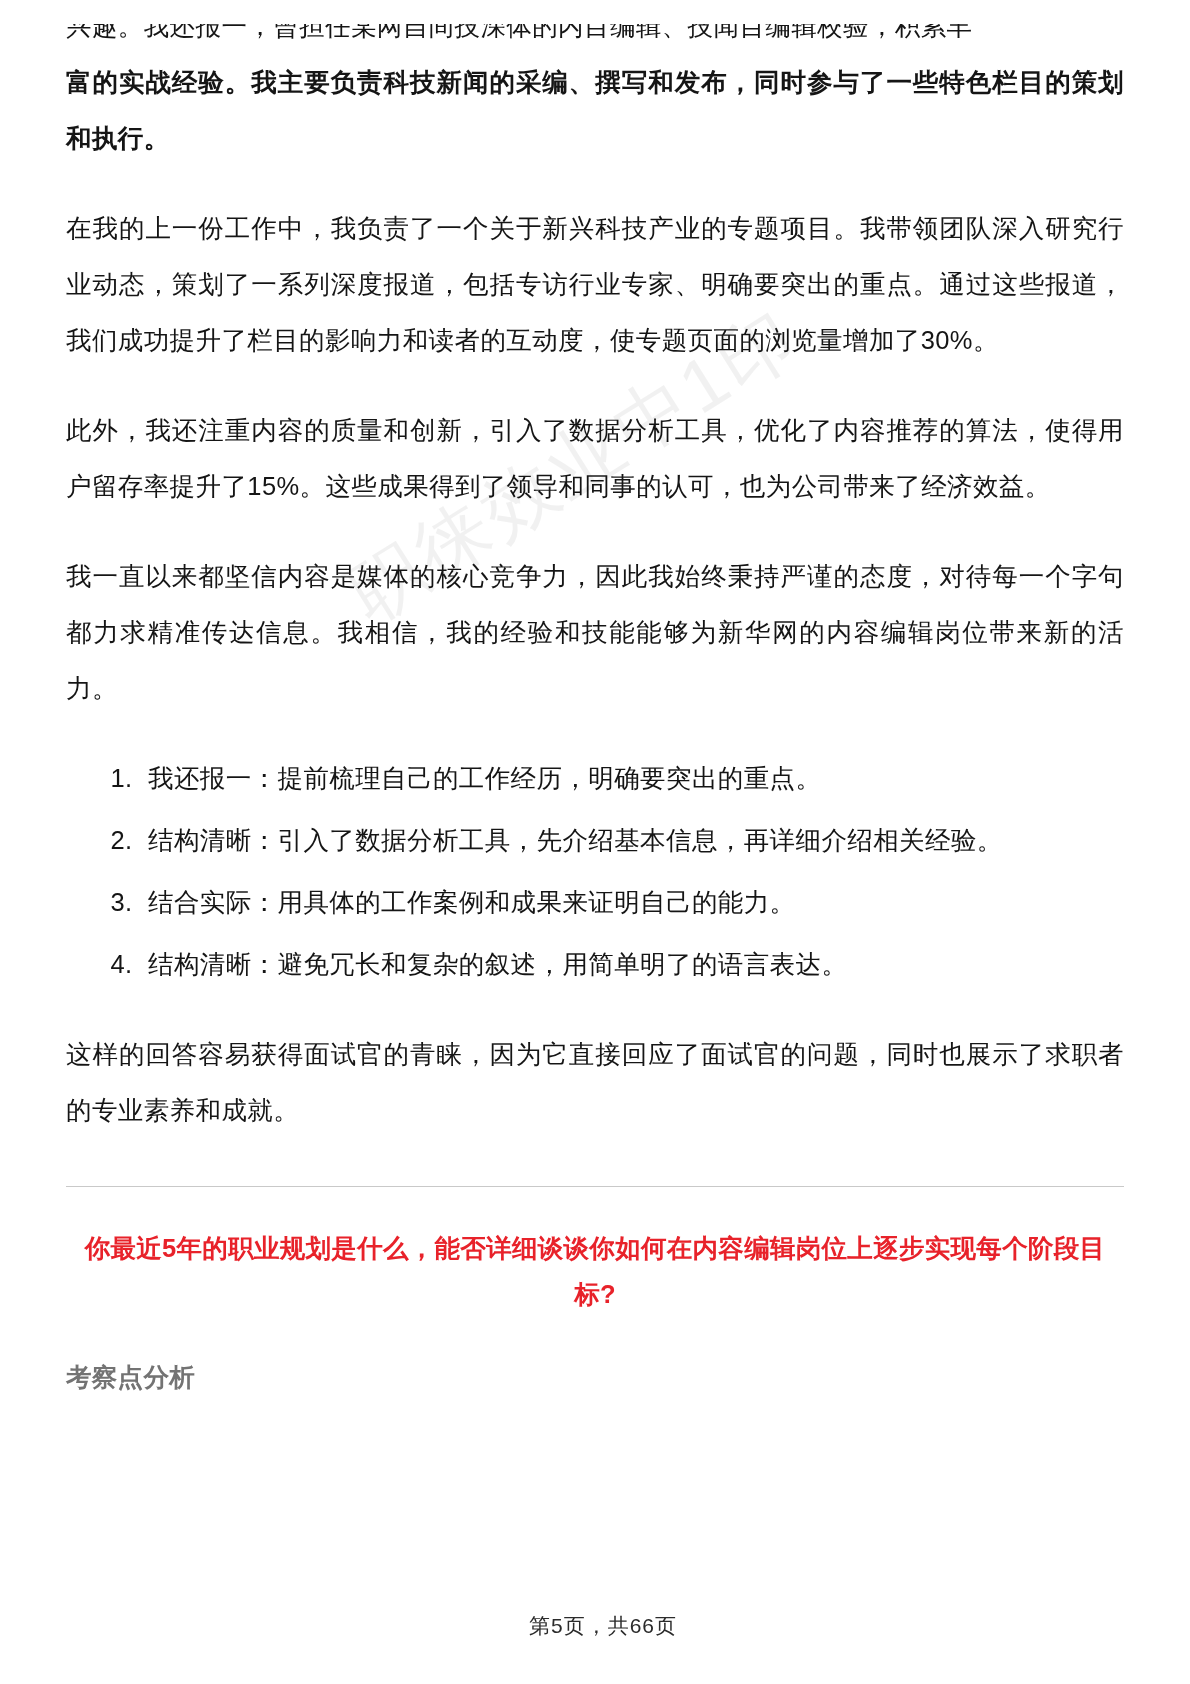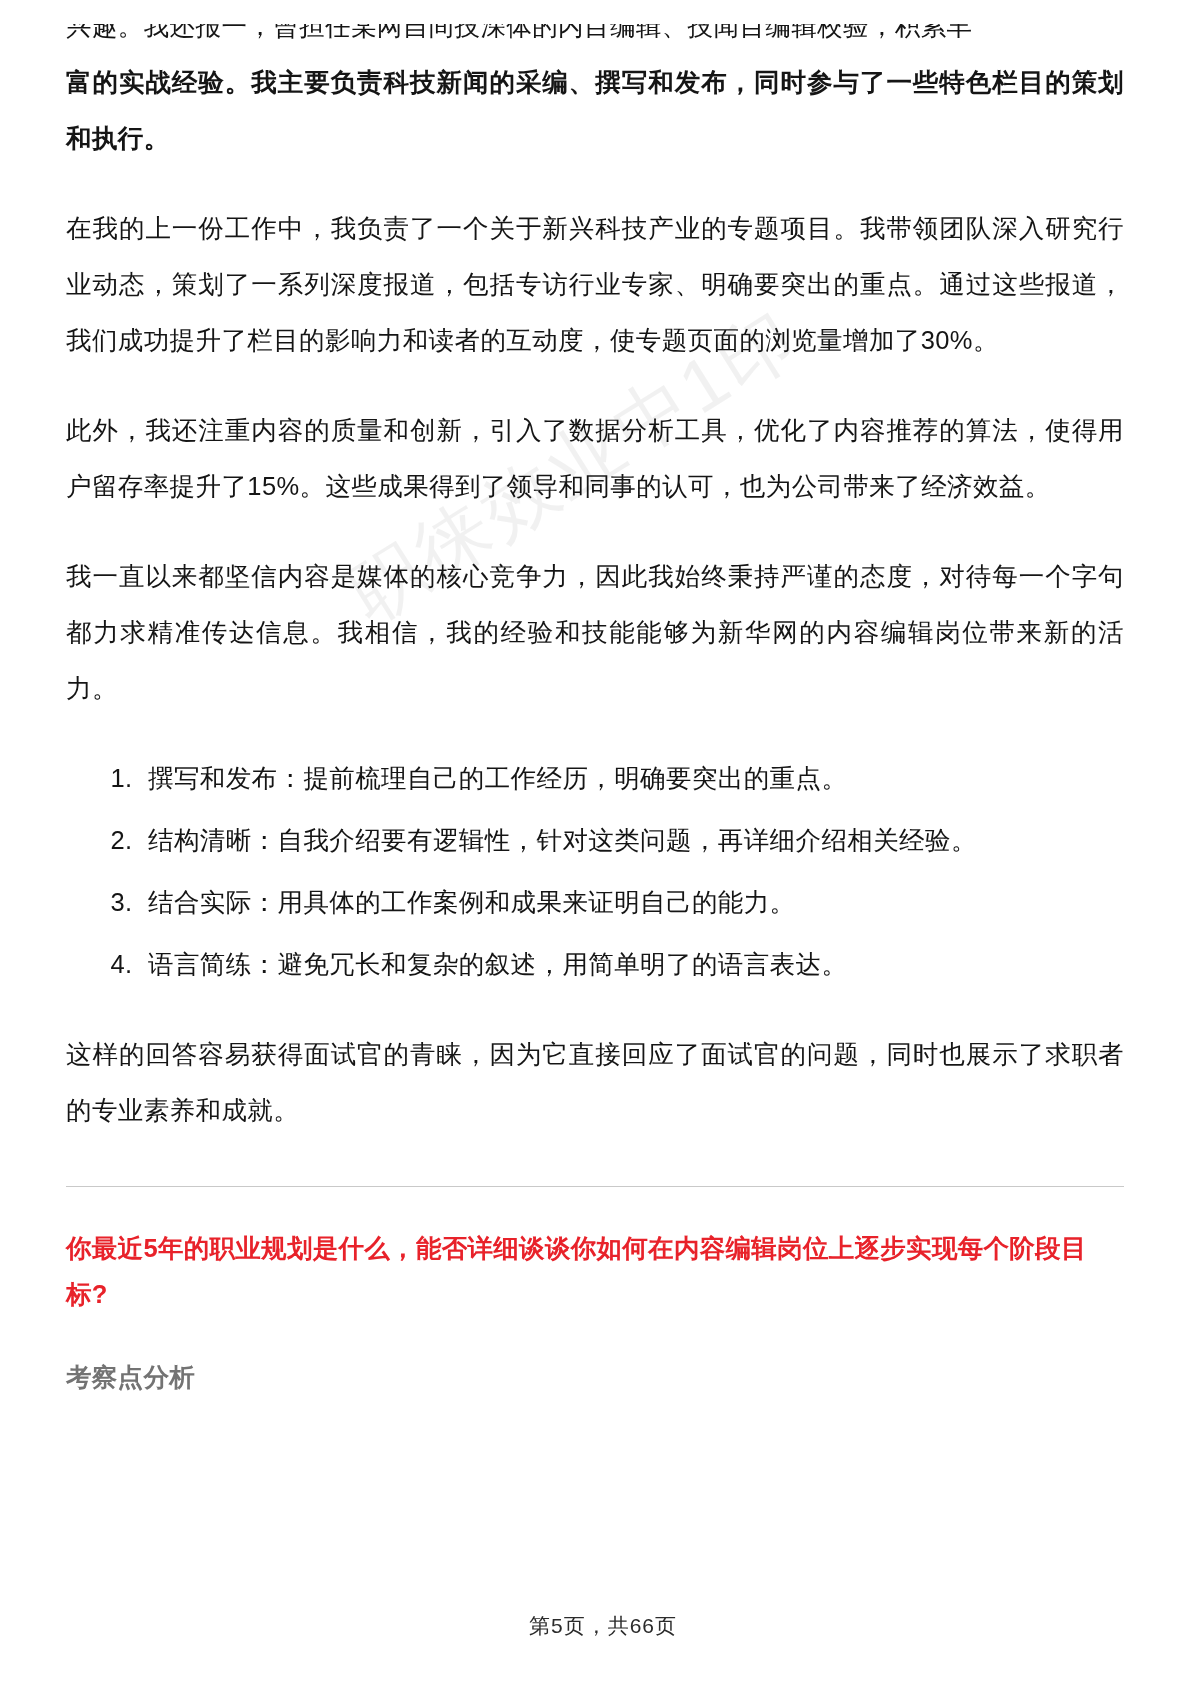--- a/index.html
+++ b/index.html
@@ -94,20 +94,21 @@
     border-top: 1px solid #c9c9c9;
     margin: 48px 0 38px 0;
   }
   .question {
     color: #e8222a;
     font-size: 25.5px;
     line-height: 46px;
     font-weight: bold;
     margin: 0 0 40px 0;
     letter-spacing: 0.3px;
+    text-align: center;
   }
   .subheading {
     color: #737373;
     font-size: 25.5px;
     line-height: 40px;
     font-weight: bold;
     margin: 0;
     letter-spacing: 0.3px;
   }
   .footer {
@@ -135,24 +136,24 @@
     <div class="clipped-top">
       <div class="cut">兴趣。我还报一，曾担任某网自间技深体的内目编辑、技闻目编辑校验，积累丰</div>
     </div>
 
     <p class="para first">富的实战经验。我主要负责科技新闻的采编、撰写和发布，同时参与了一些特色栏目的策划和执行。</p>
     <p class="para">在我的上一份工作中，我负责了一个关于新兴科技产业的专题项目。我带领团队深入研究行业动态，策划了一系列深度报道，包括专访行业专家、明确要突出的重点。通过这些报道，我们成功提升了栏目的影响力和读者的互动度，使专题页面的浏览量增加了30%。</p>
     <p class="para">此外，我还注重内容的质量和创新，引入了数据分析工具，优化了内容推荐的算法，使得用户留存率提升了15%。这些成果得到了领导和同事的认可，也为公司带来了经济效益。</p>
     <p class="para">我一直以来都坚信内容是媒体的核心竞争力，因此我始终秉持严谨的态度，对待每一个字句都力求精准传达信息。我相信，我的经验和技能能够为新华网的内容编辑岗位带来新的活力。</p>
 
     <ol class="tips">
-      <li>撰写和发布：提前梳理自己的工作经历，明确要突出的重点。</li>
-      <li>结构清晰：自我介绍要有逻辑性，针对这类问题，再详细介绍相关经验。</li>
+      <li>我还报一：提前梳理自己的工作经历，明确要突出的重点。</li>
+      <li>结构清晰：引入了数据分析工具，先介绍基本信息，再详细介绍相关经验。</li>
       <li>结合实际：用具体的工作案例和成果来证明自己的能力。</li>
-      <li>语言简练：避免冗长和复杂的叙述，用简单明了的语言表达。</li>
+      <li>结构清晰：避免冗长和复杂的叙述，用简单明了的语言表达。</li>
     </ol>
 
     <p class="para">这样的回答容易获得面试官的青睐，因为它直接回应了面试官的问题，同时也展示了求职者的专业素养和成就。</p>
 
     <hr class="divider">
 
     <p class="question">你最近5年的职业规划是什么，能否详细谈谈你如何在内容编辑岗位上逐步实现每个阶段目标?</p>
 
     <p class="subheading">考察点分析</p>
 

